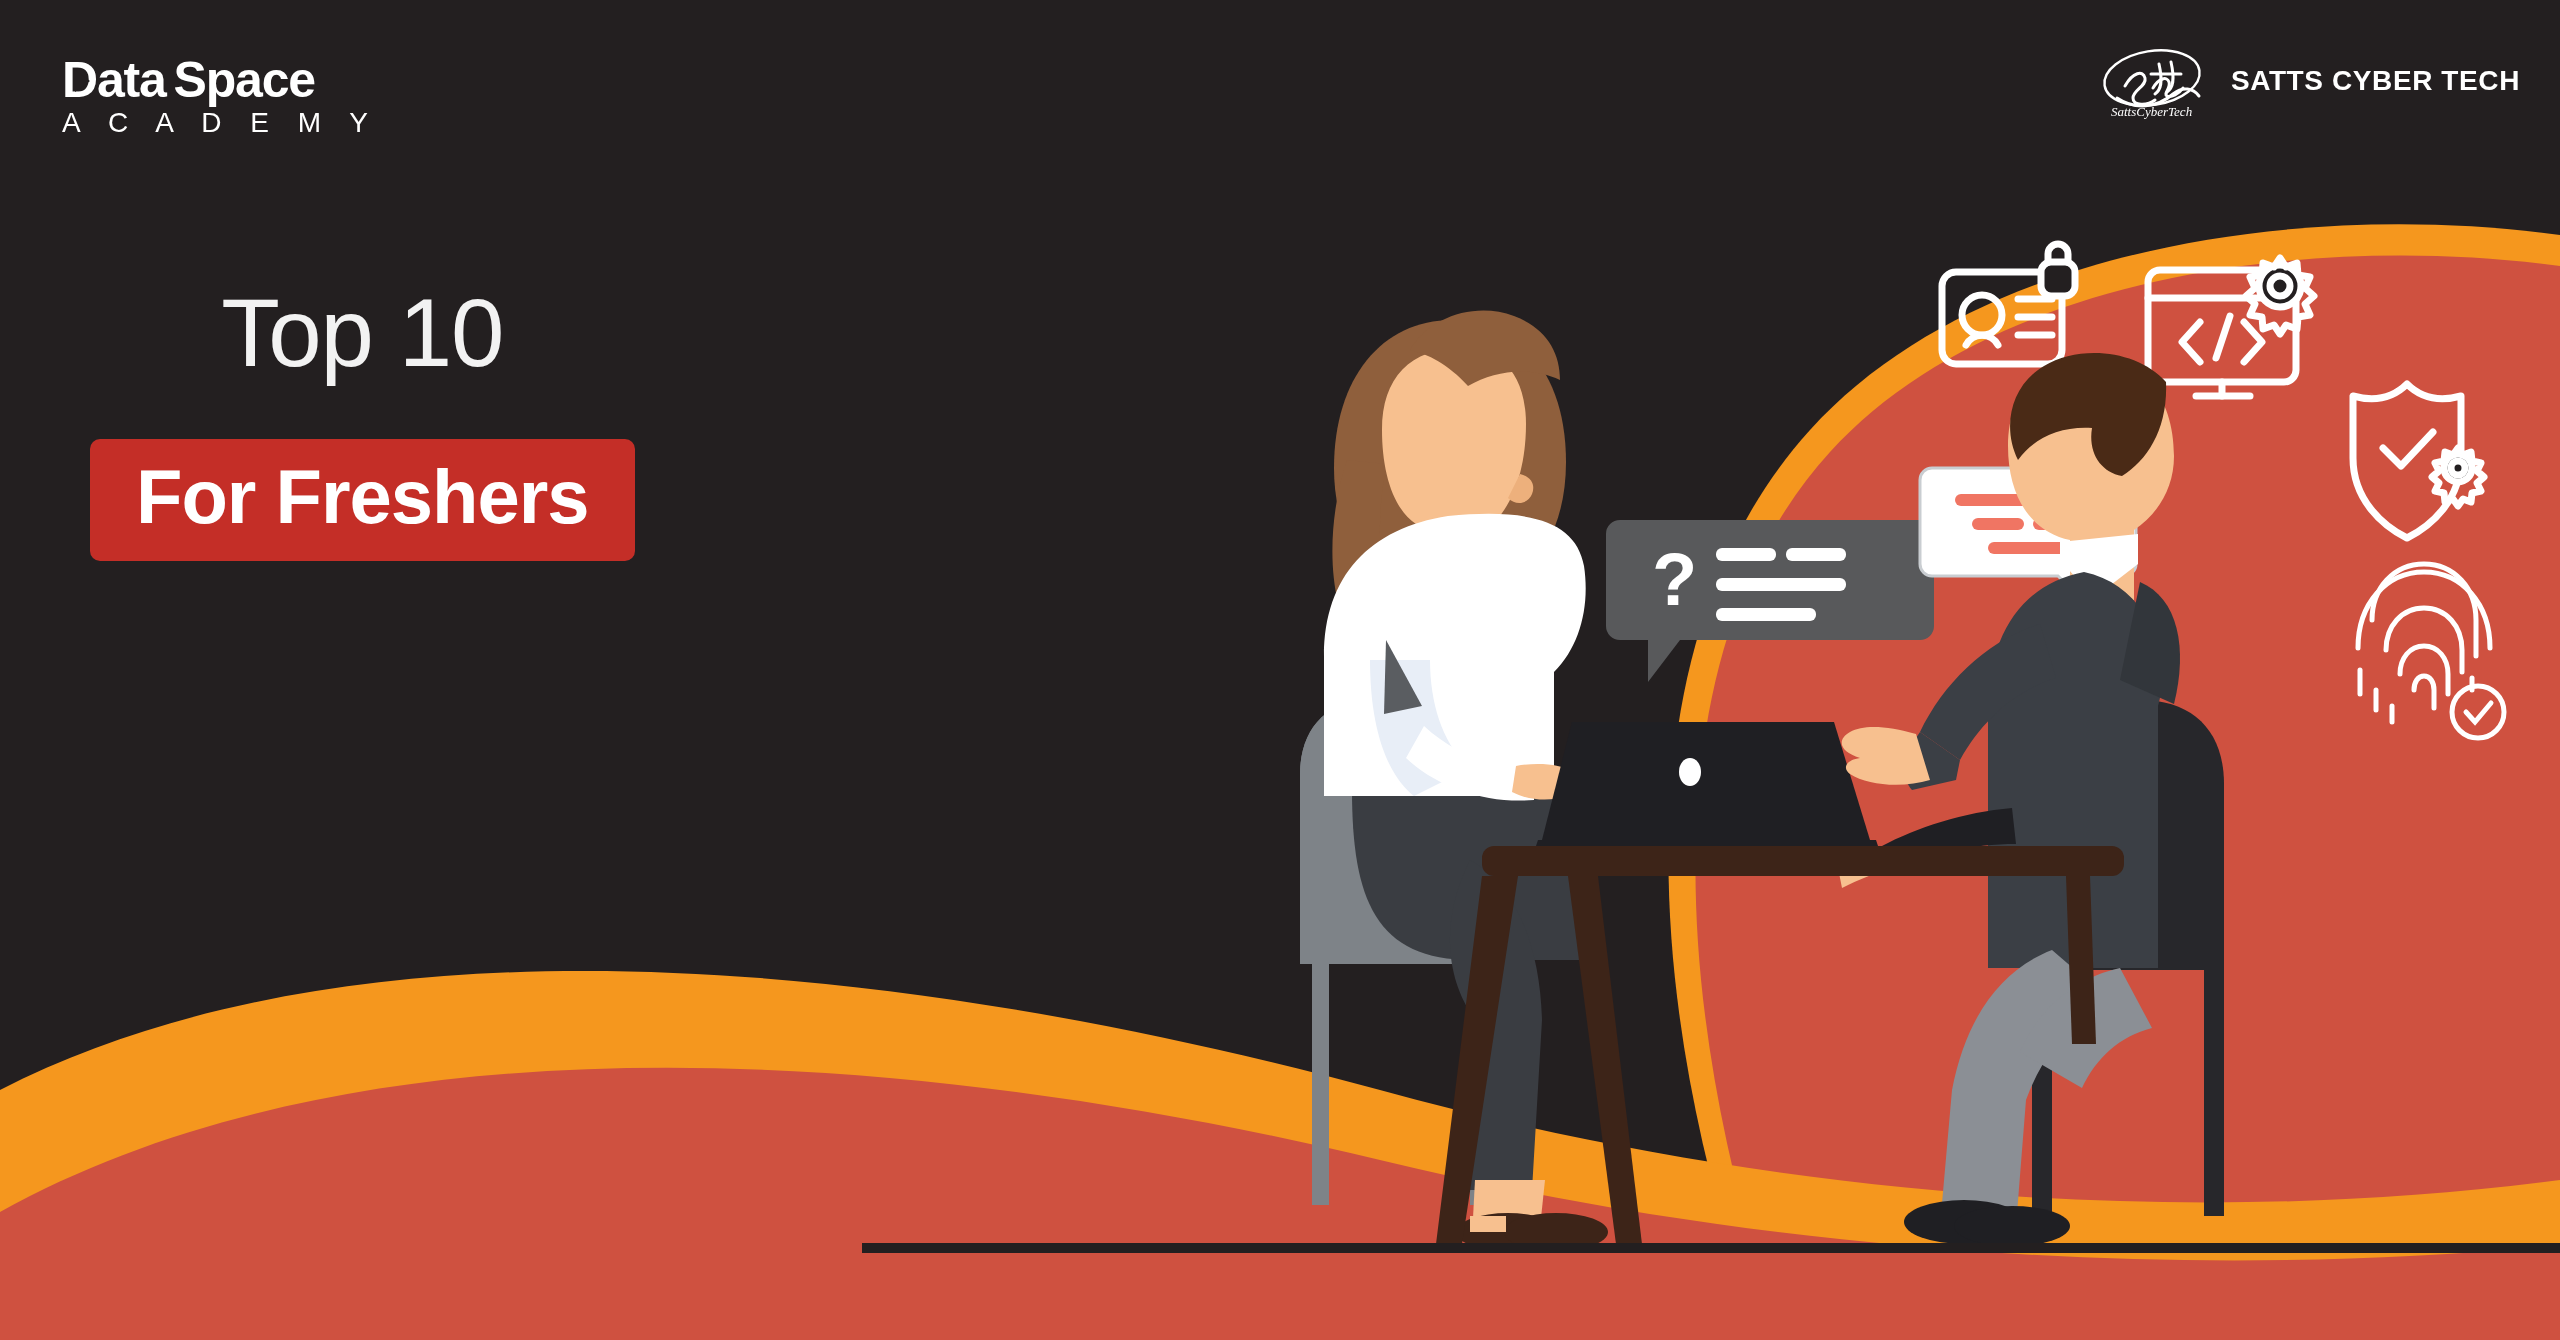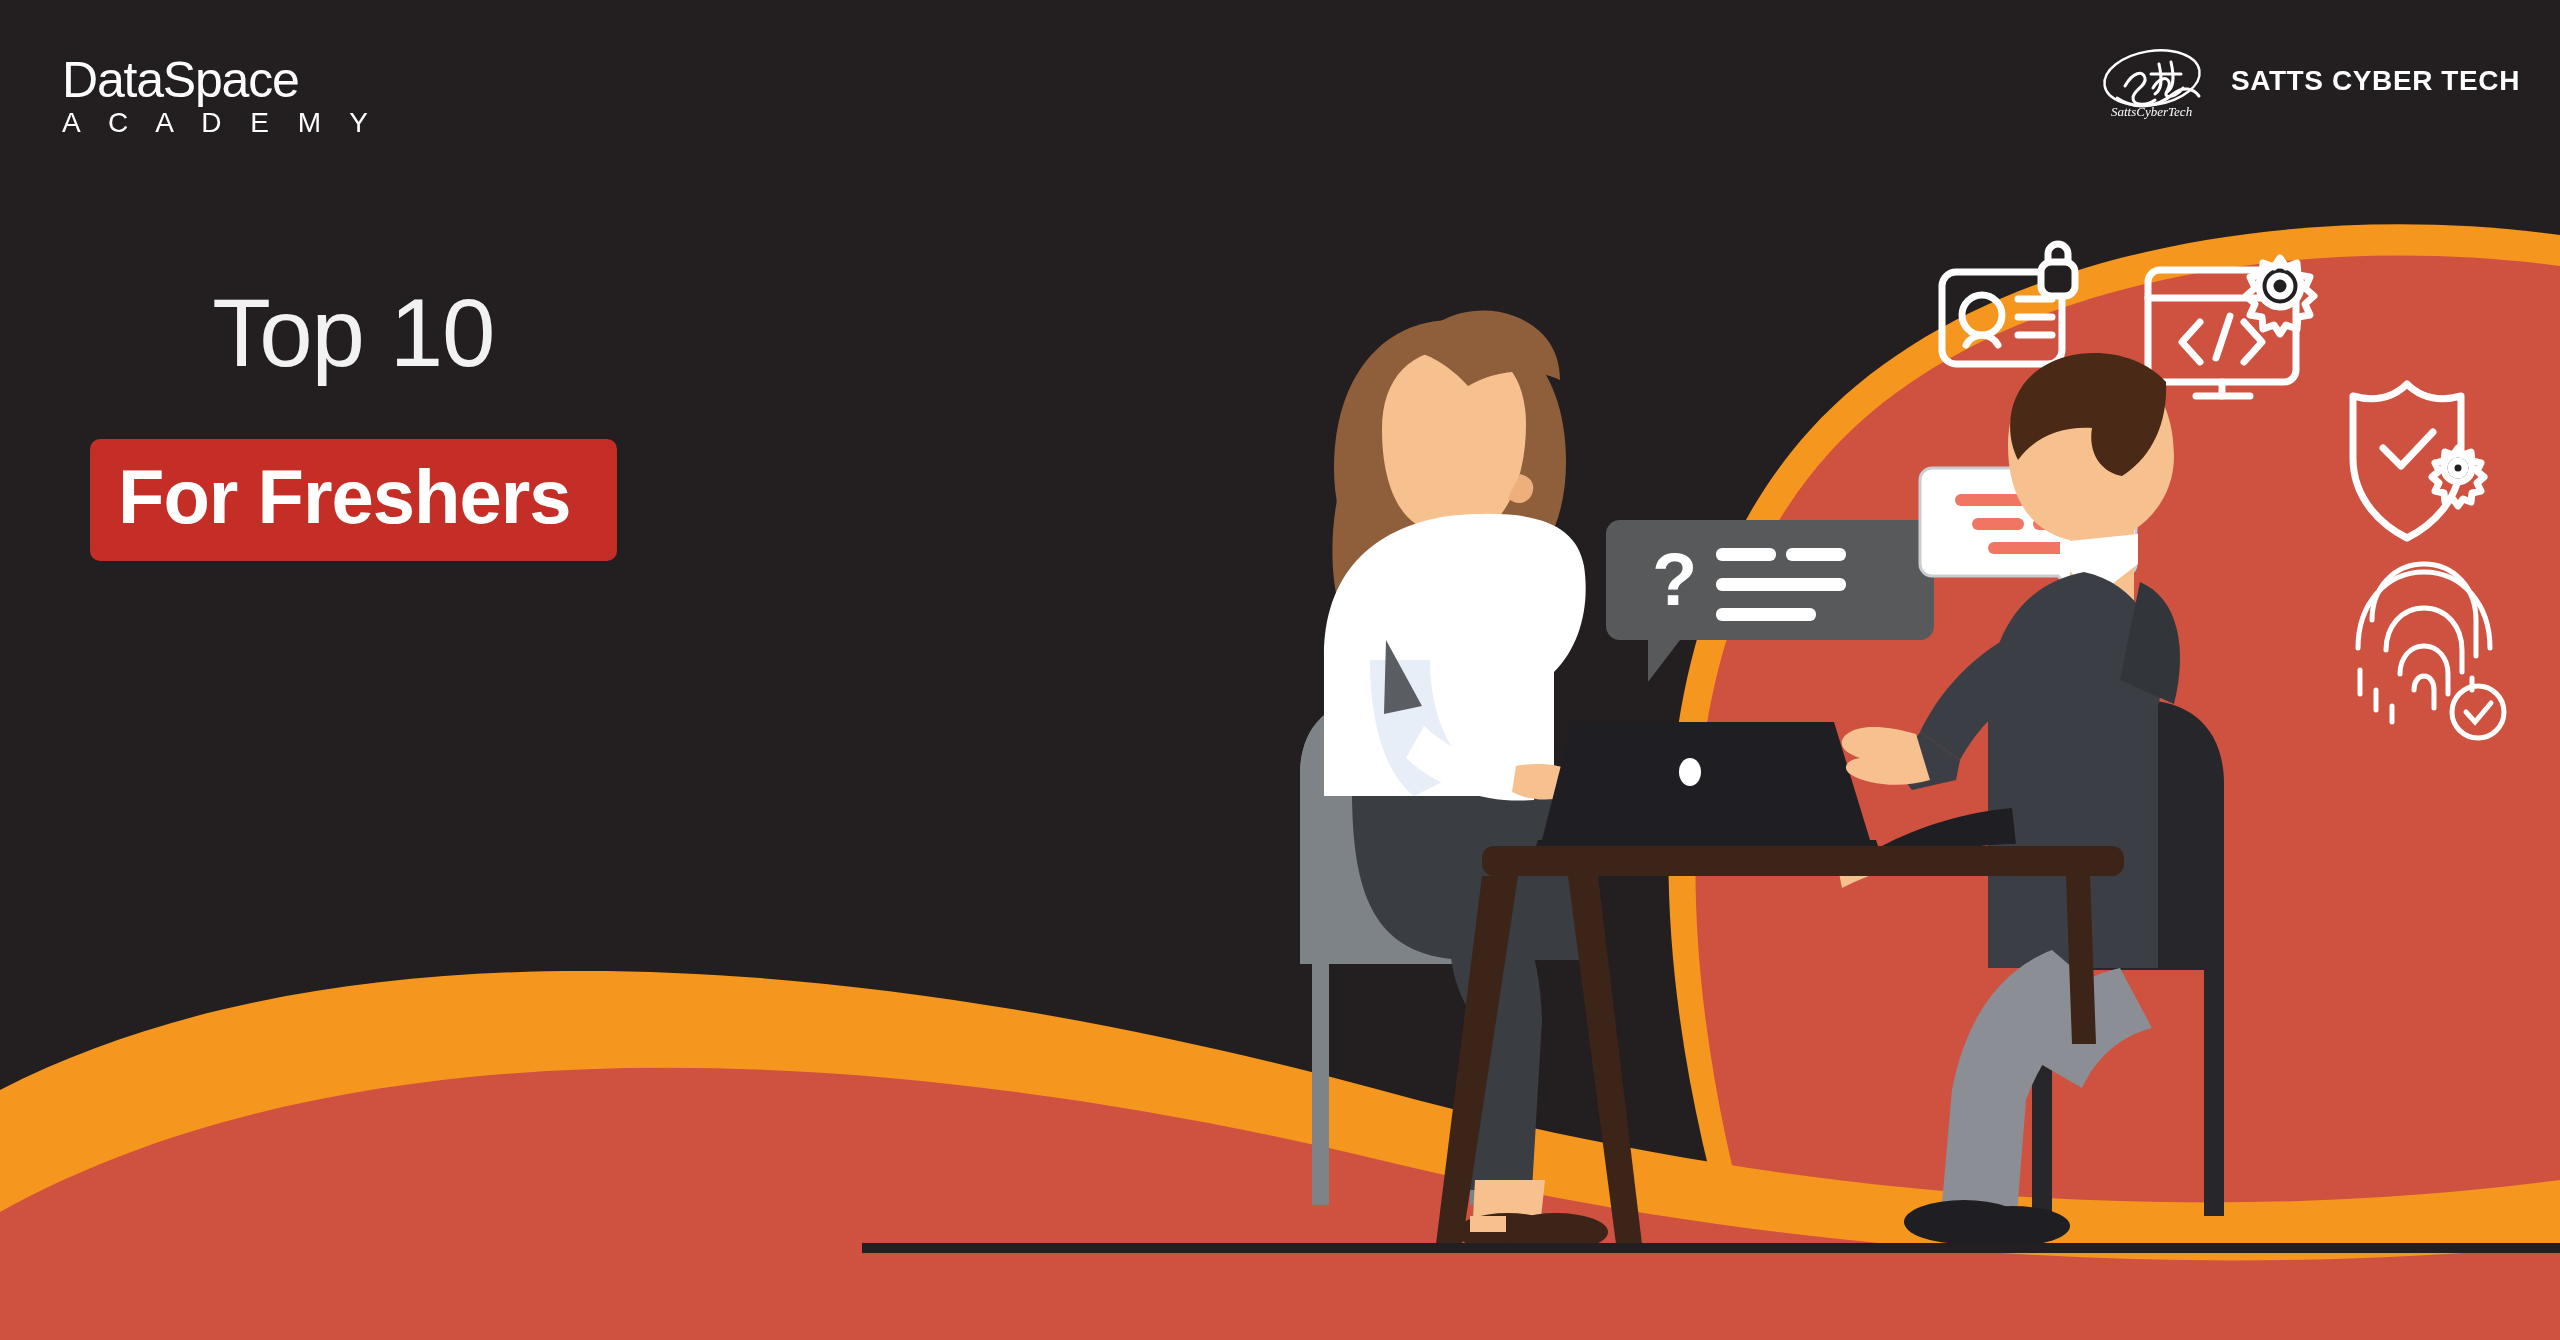--- a/index.html
+++ b/index.html
@@ -17,22 +17,23 @@
   #bgart{ position:absolute; inset:0; width:2560px; height:1340px; }
 
   
   .logo-ds{
     position:absolute; left:62px; top:55px;
     line-height:1;
     user-select:none;
   }
   .logo-ds .ds-main{
     display:flex; align-items:center;
-    font-size:50px; font-weight:normal; color:#ffffff;
+    font-size:50px; font-weight:bold; color:#ffffff;
     letter-spacing:-1.2px;
+    gap:8px;
   }
   .logo-ds .ds-d{ position:relative; display:inline-block; }
   .logo-ds .ds-tri{
     position:absolute; left:13px; top:15px;
     width:0; height:0;
     border-left:15px solid #231f20;
     border-top:11px solid transparent;
     border-bottom:11px solid transparent;
   }
   .logo-ds .ds-sub{
@@ -67,21 +68,21 @@
     letter-spacing:-2px; line-height:1.05;
     margin-top:10px;
   }
   .badge-freshers{
     display:inline-block;
     margin-top:58px;
     background:#c42e27;
     color:#ffffff;
     font-size:76px; font-weight:bold;
     letter-spacing:-1px;
-    padding:20px 46px 26px 28px;
+    padding:20px 46px 26px 46px;
     border-radius:10px;
     line-height:1;
   }
 </style>
 </head>
 <body>
 
 <div id="banner">
 
   <svg id="bgart" viewBox="0 0 2560 1340" preserveAspectRatio="none">

